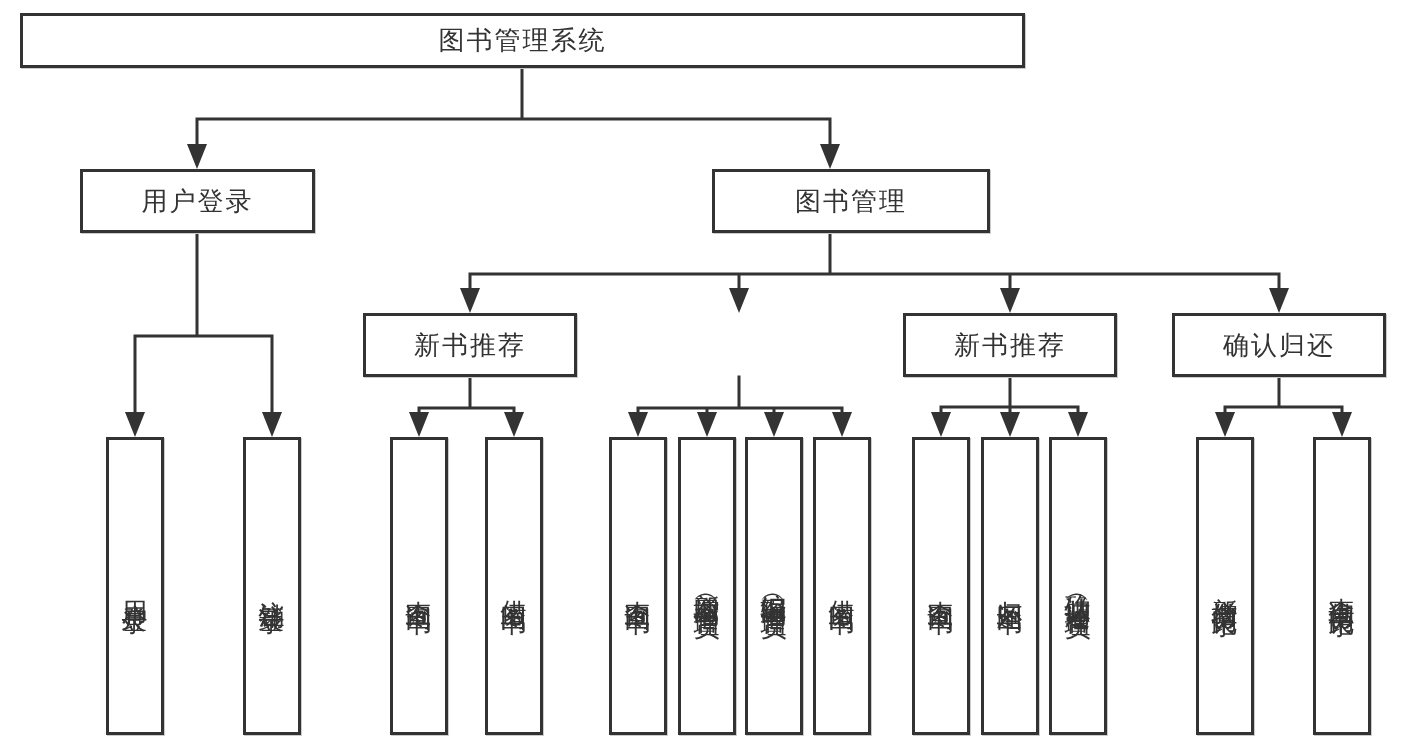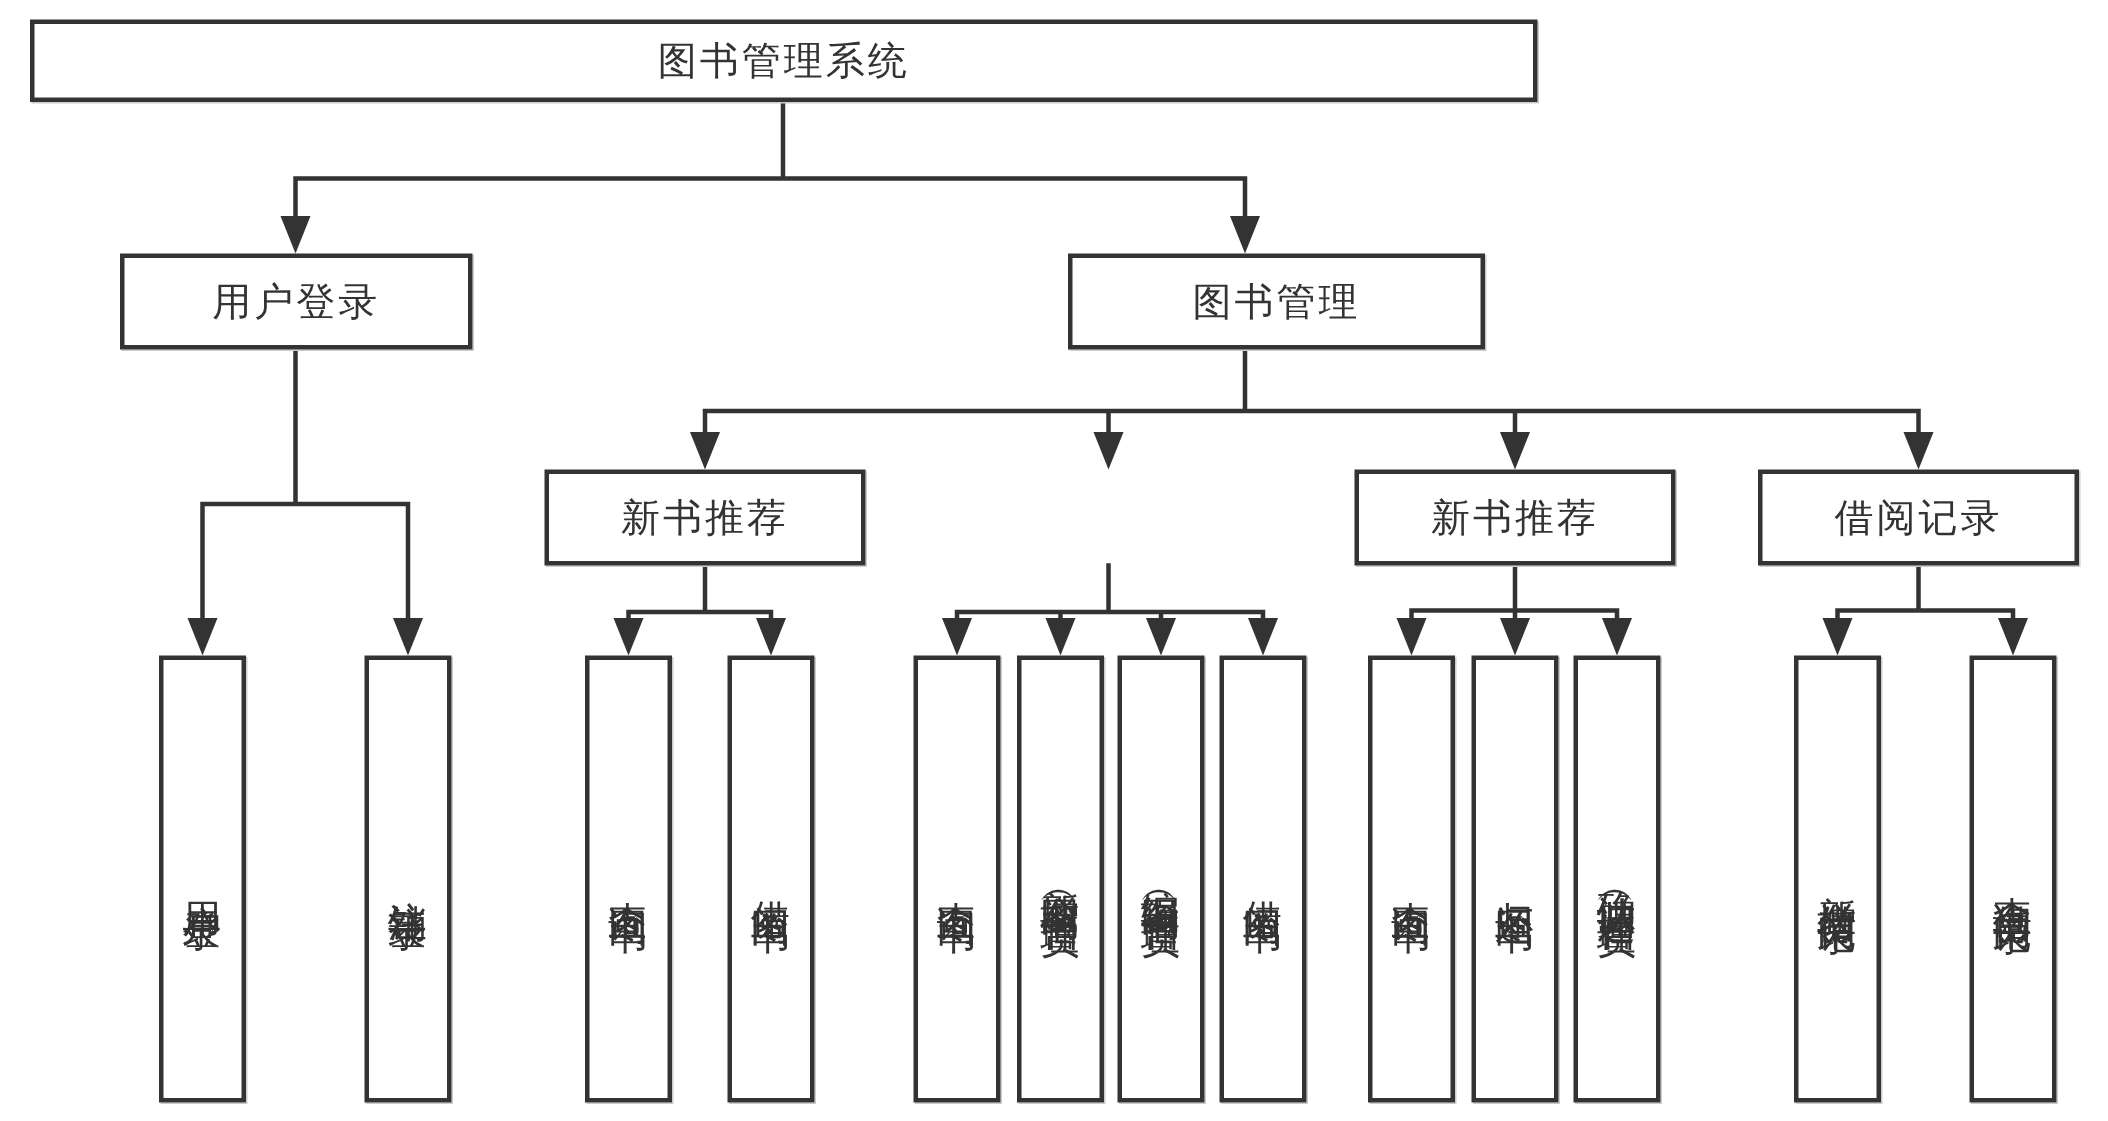--- a/index.html
+++ b/index.html
@@ -96,21 +96,21 @@
     </g>
   </svg>
 
   <div class="node" style="left:20px; top:13px; width:1005px; height:55px;">图书管理系统</div>
 
   <div class="node" style="left:80px; top:169px; width:235px; height:64px;">用户登录</div>
   <div class="node" style="left:712px; top:169px; width:278px; height:64px;">图书管理</div>
 
   <div class="node" style="left:363px; top:313px; width:214px; height:64px;">新书推荐</div>
   <div class="node" style="left:903px; top:313px; width:214px; height:64px;">新书推荐</div>
-  <div class="node" style="left:1172px; top:313px; width:214px; height:64px;">借阅记录</div>
+  <div class="node" style="left:1172px; top:313px; width:214px; height:64px;">确认归还</div>
 
   <div class="node leaf" style="left:106px;">
     <span class="vtext">用户登录</span>
   </div>
   <div class="node leaf" style="left:243px;">
     <span class="vtext">注销登录</span>
   </div>
   <div class="node leaf" style="left:390px;">
     <span class="vtext">查询图书</span>
   </div>

